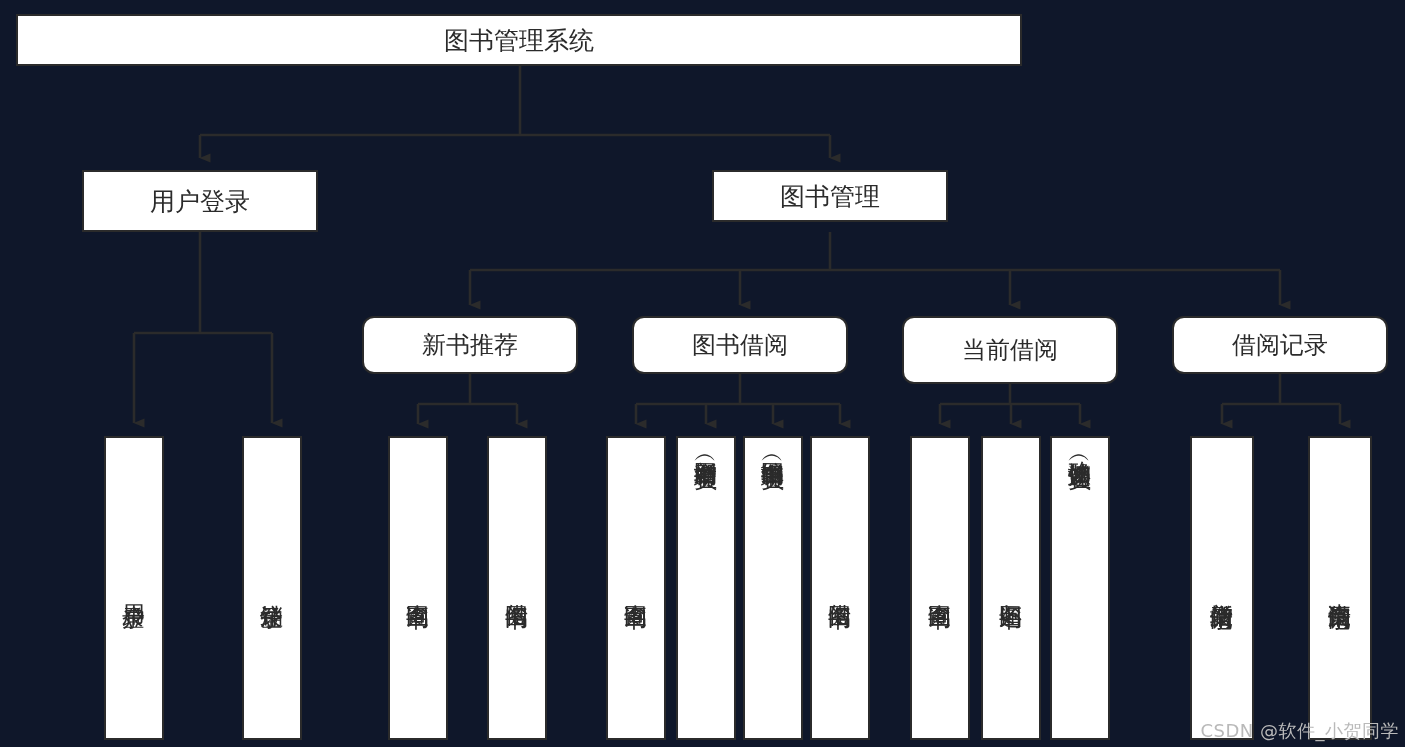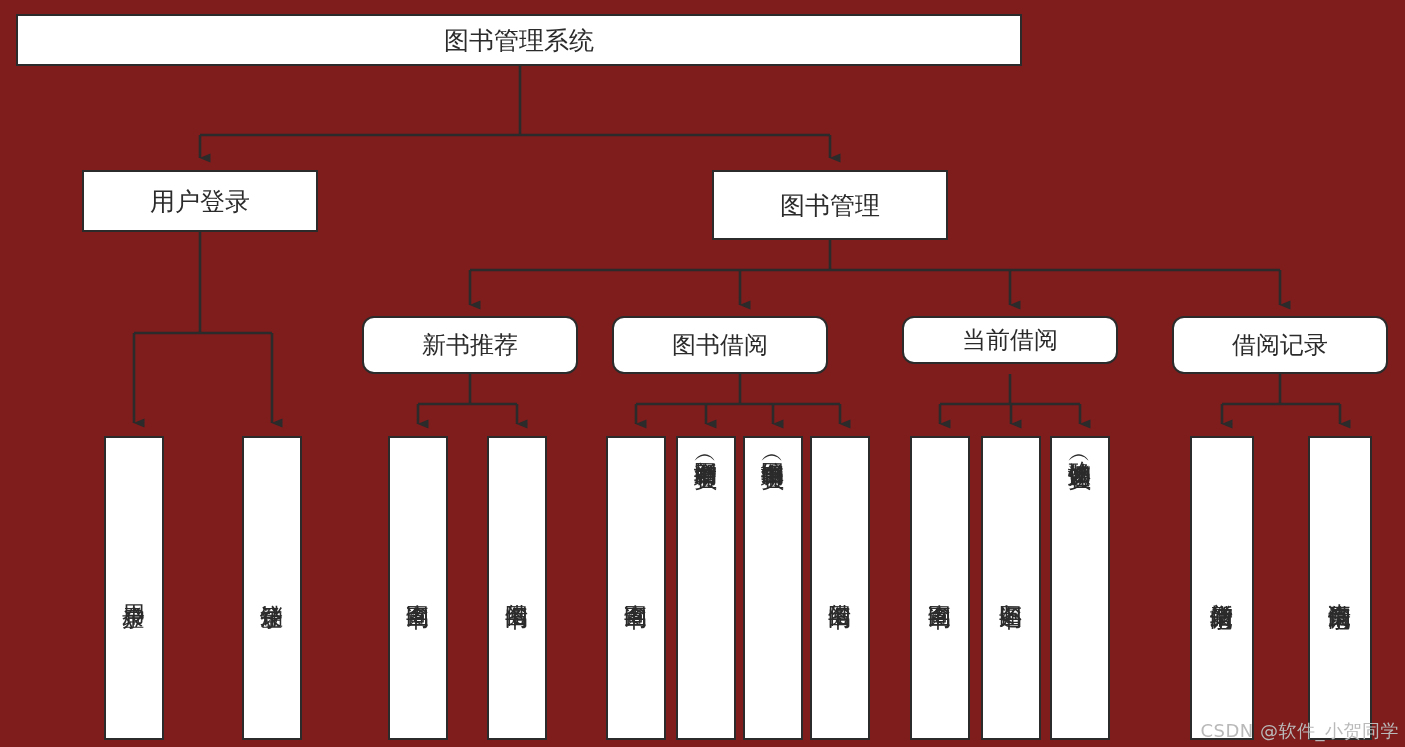--- a/index.html
+++ b/index.html
@@ -4,21 +4,21 @@
 <style>
   html,body{margin:0;padding:0;background:#ffffff;}
   body{
     font-family:"DejaVu Sans","Liberation Sans",sans-serif;
     -webkit-font-smoothing:antialiased;
   }
   #canvas{
     position:relative;
     width:1405px;
     height:747px;
-    background:#7f1d1d;
+    background:#0f172a;
     overflow:hidden;
   }
   #wires{
     position:absolute;
     left:0; top:0;
     width:1405px; height:747px;
     pointer-events:none;
   }
   .node{
     position:absolute;
@@ -122,31 +122,31 @@
     </g>
   </svg>
 
   <div class="node root" style="left:16px;top:14px;width:1006px;height:52px;">
     <span>图书管理系统</span>
   </div>
 
   <div class="node lvl2" style="left:82px;top:170px;width:236px;height:62px;">
     <span>用户登录</span>
   </div>
-  <div class="node lvl2" style="left:712px;top:170px;width:236px;height:70px;">
+  <div class="node lvl2" style="left:712px;top:170px;width:236px;height:52px;">
     <span>图书管理</span>
   </div>
 
   <div class="node lvl3" style="left:362px;top:316px;width:216px;height:58px;">
     <span>新书推荐</span>
   </div>
-  <div class="node lvl3" style="left:612px;top:316px;width:216px;height:58px;">
+  <div class="node lvl3" style="left:632px;top:316px;width:216px;height:58px;">
     <span>图书借阅</span>
   </div>
-  <div class="node lvl3" style="left:902px;top:316px;width:216px;height:48px;">
+  <div class="node lvl3" style="left:902px;top:316px;width:216px;height:68px;">
     <span>当前借阅</span>
   </div>
   <div class="node lvl3" style="left:1172px;top:316px;width:216px;height:58px;">
     <span>借阅记录</span>
   </div>
 
   <div class="leaf mid" style="left:104px;top:436px;width:60px;height:304px;">
     <span class="vtext">用户登录</span>
   </div>
   <div class="leaf mid" style="left:242px;top:436px;width:60px;height:304px;">

